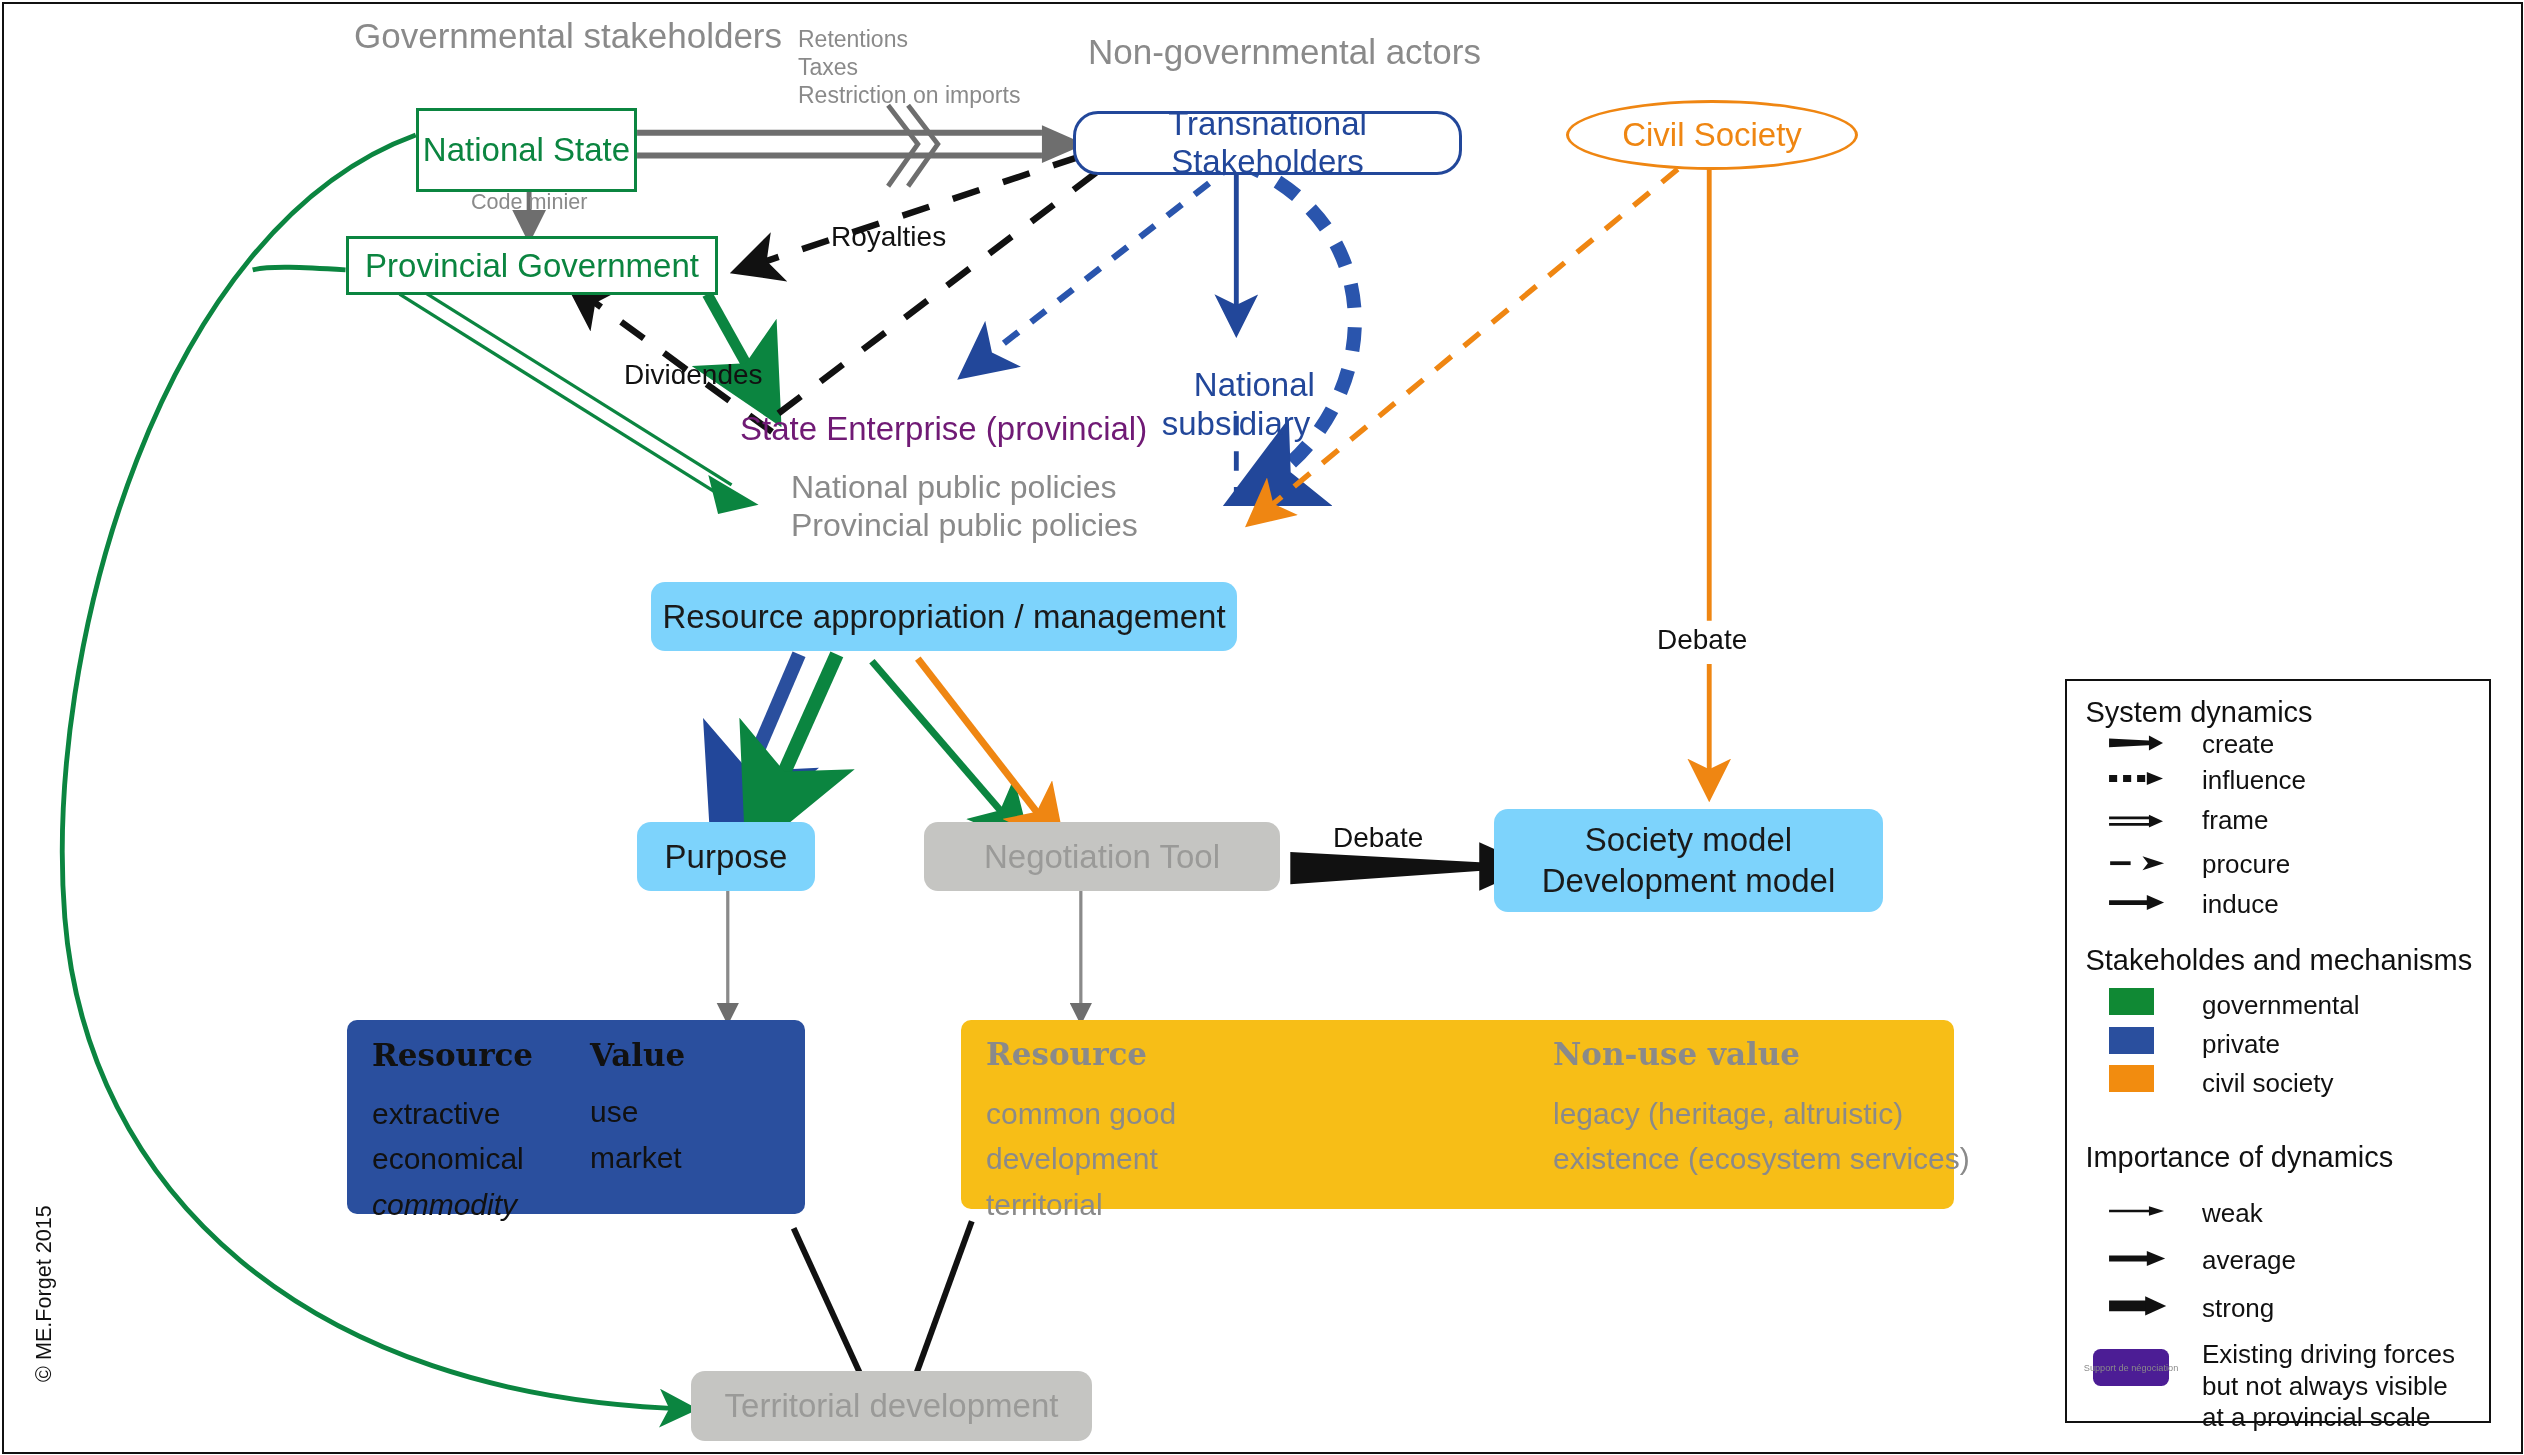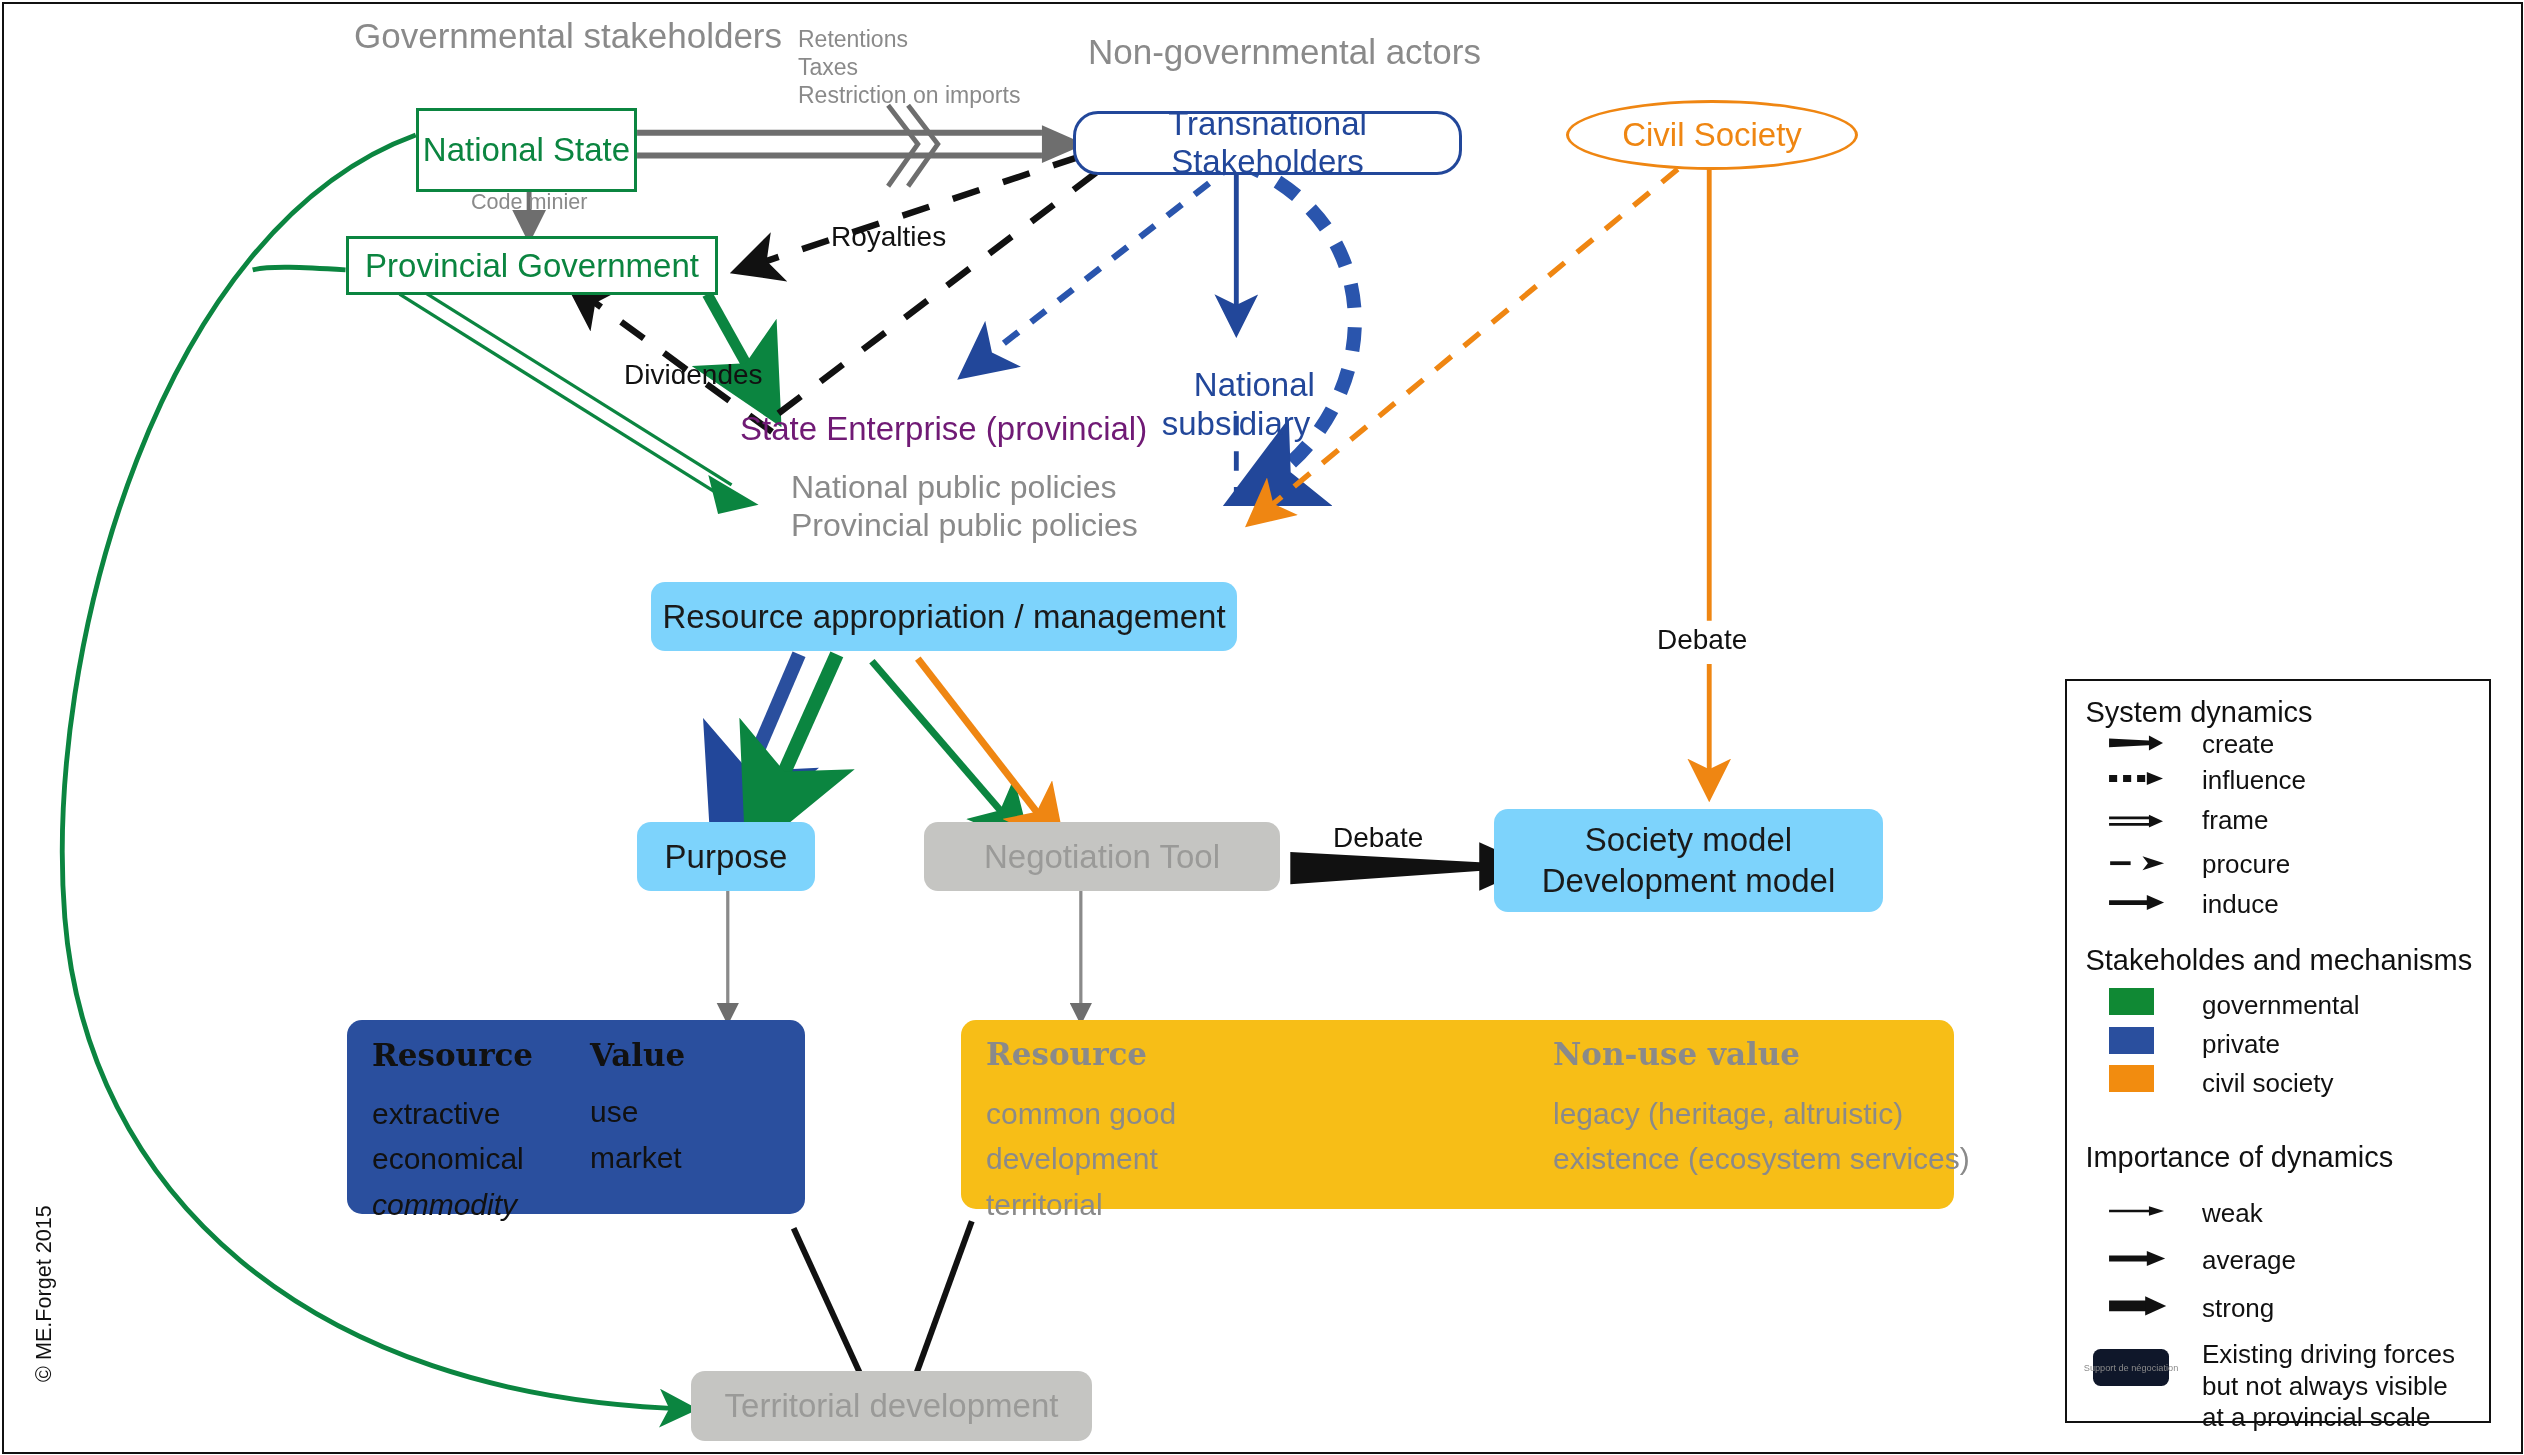--- a/index.html
+++ b/index.html
@@ -10,21 +10,21 @@
   .nd-rect-green{border:3.8px solid #0b8540;background:#fff;color:#0b8540;font-size:33px;}
   .nd-round-blue{border:3.8px solid #22479a;background:#fff;color:#22479a;font-size:33px;border-radius:25px;}
   .nd-ellipse-orange{border:3.8px solid #ef8612;background:#fff;color:#ef8612;font-size:33px;border-radius:50%;}
   .nd-gray{background:#7dd3fc;border-radius:14px;color:#1a1a1a;font-size:33px;}
   .nd-gray-soft{background:#c5c5c2;border-radius:14px;color:#9a9a98;font-size:33px;}
   .lbl{position:absolute;color:#8a8a8a;font-size:32px;white-space:pre;line-height:1.14;}
   .lbl-black{position:absolute;color:#111;font-size:26px;white-space:pre;line-height:1.14;}
   .lbl-blue{position:absolute;color:#22479a;font-size:33px;white-space:pre;line-height:1.18;text-align:center;}
   .lbl-green{position:absolute;color:#701a75;font-size:33px;white-space:pre;}
   .lbl-tiny{position:absolute;color:#8a8a8a;font-size:16px;white-space:pre;text-align:center;}
-  .card{position:absolute;border-radius:15px;box-sizing:border-box;padding:18.4px 25px 10.8px 25px;}
+  .card{position:absolute;border-radius:10px;box-sizing:border-box;padding:18.4px 25px 10.8px 25px;}
   .card .col{position:absolute;}
   .card .hd{font-family:"DejaVu Serif", serif;font-weight:bold;font-size:31px;line-height:1.1;}
   .card .it{font-size:30px;line-height:1.52;white-space:pre;}
   #legend{position:absolute;left:2065px;top:679px;width:426px;height:744px;border:2.7px solid #111;background:#fff;box-sizing:border-box;}
   .lg-title{position:absolute;color:#111;font-size:29px;white-space:pre;}
   .lg-item{position:absolute;color:#111;font-size:26px;white-space:pre;}
   .sw{position:absolute;width:45px;height:27px;}
   .copy{position:absolute;color:#111;font-size:21.6px;white-space:pre;transform-origin:0 0;}
   #frameline{position:absolute;left:2.2px;top:2.2px;width:2521px;height:1452px;border:2.2px solid #111;box-sizing:border-box;pointer-events:none;}
 </style>
@@ -317,21 +317,21 @@
 
     <div class="sw" style="left:42px;top:384px;background:#F28C0F;"></div>
     <div class="lg-item" style="left:135px;top:387px;">civil society</div>
 
     <div class="lg-title" style="left:18.4px;top:460px;">Importance of dynamics</div>
 
     <div class="lg-item" style="left:135px;top:517px;">weak</div>
     <div class="lg-item" style="left:135px;top:564px;">average</div>
     <div class="lg-item" style="left:135px;top:612px;">strong</div>
 
-    <div style="position:absolute;left:26px;top:668px;width:76px;height:37px;background:#0f172a;border-radius:7.6px;display:flex;align-items:center;justify-content:center;">
+    <div style="position:absolute;left:26px;top:668px;width:76px;height:37px;background:#4c1d95;border-radius:7.6px;display:flex;align-items:center;justify-content:center;">
       <span style="font-size:9.2px;color:#8a8a8a;white-space:nowrap;">Support de négociation</span>
     </div>
     <div class="lg-item" style="left:135px;top:658px;line-height:1.22;white-space:pre-line;">Existing driving forces
 but  not always visible
 at a provincial scale</div>
   </div>
 
   <div class="copy" style="left:31px;top:1382px;transform:rotate(-90deg);">© ME.Forget 2015</div>
 
 </div>

